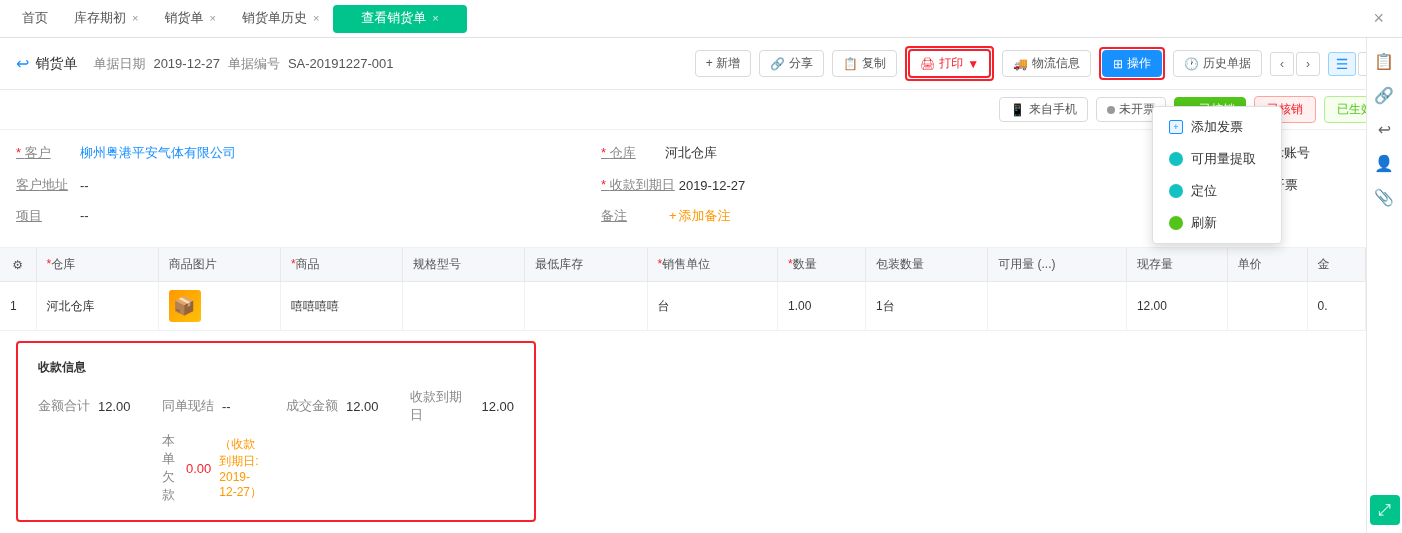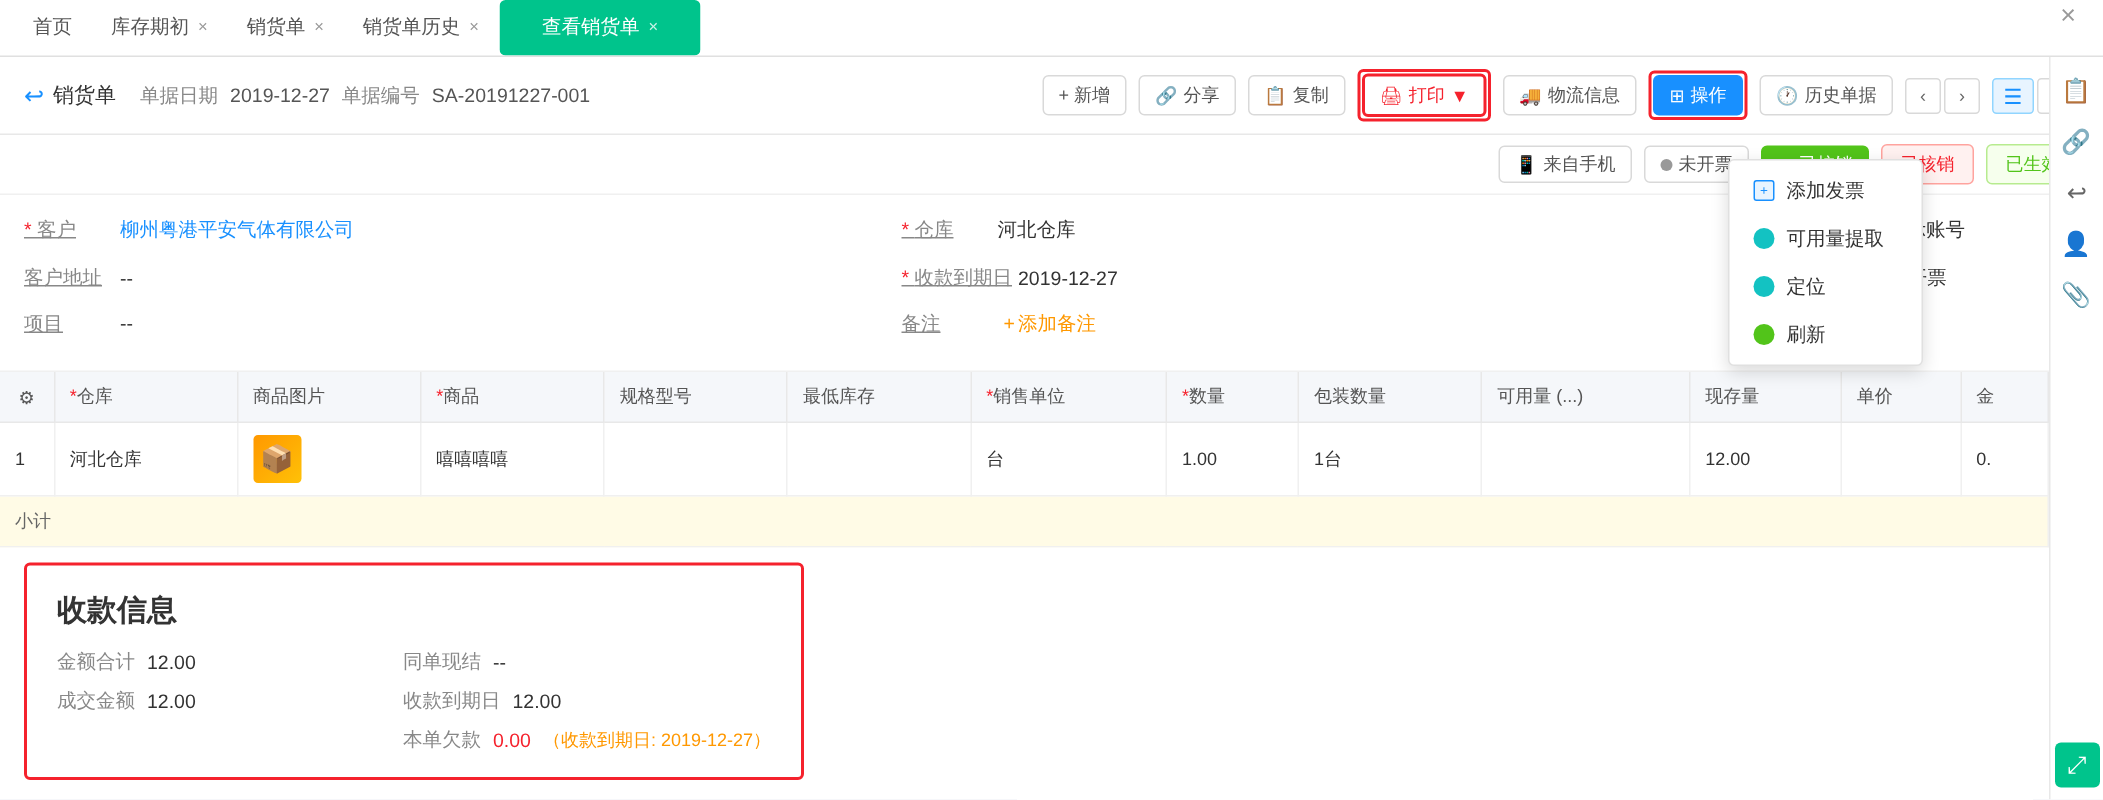--- a/index.html
+++ b/index.html
@@ -1,20 +1,21 @@
 <!DOCTYPE html>
 <html><head>
   <meta charset="utf-8">
   <style>
     * { box-sizing: border-box; margin: 0; padding: 0; }
     body { font-family: 'Microsoft YaHei', Arial, sans-serif; font-size: 13px; background: #f0f2f5; color: #333; }
     
     
     .tab-bar {
       display: flex;
+      align-items: center;
       background: #fff;
       border-bottom: 1px solid #e0e0e0;
       padding: 0 10px;
       height: 38px;
       gap: 2px;
     }
     .tab-item {
       display: flex;
       align-items: center;
       padding: 6px 12px;
@@ -248,28 +249,28 @@
     
     .payment-box {
       border: 2px solid #f5222d;
       border-radius: 4px;
       padding: 16px 20px;
       margin: 10px 16px;
       background: #fff;
       max-width: 520px;
     }
     .payment-title {
-      font-size: 20px;
+      font-size: 12px;
       font-weight: bold;
       color: #333;
       margin-bottom: 12px;
     }
     .payment-grid {
       display: grid;
-      grid-template-columns: 1fr;
+      grid-template-columns: 1fr 1fr 1fr 1fr;
       gap: 8px 20px;
     }
     .payment-item {
       display: flex;
       align-items: center;
       gap: 8px;
     }
     .payment-label { color: #888; font-size: 13px; }
     .payment-value { color: #333; font-size: 13px; }
     .payment-value.red { color: #f5222d; }
@@ -533,23 +534,20 @@
             <td></td>
             <td></td>
             <td>台</td>
             <td>1.00</td>
             <td>1台</td>
             <td></td>
             <td>12.00</td>
             <td></td>
             <td>0.</td>
           </tr>
-          <tr class="subtotal-row">
-            <td colspan="13">小计</td>
-          </tr>
         </tbody>
       </table>
     </div>
 
     <div class="payment-box">
       <div class="payment-title">收款信息</div>
       <div class="payment-grid">
         <div class="payment-item">
           <span class="payment-label">金额合计</span>
           <span class="payment-value">12.00</span>

